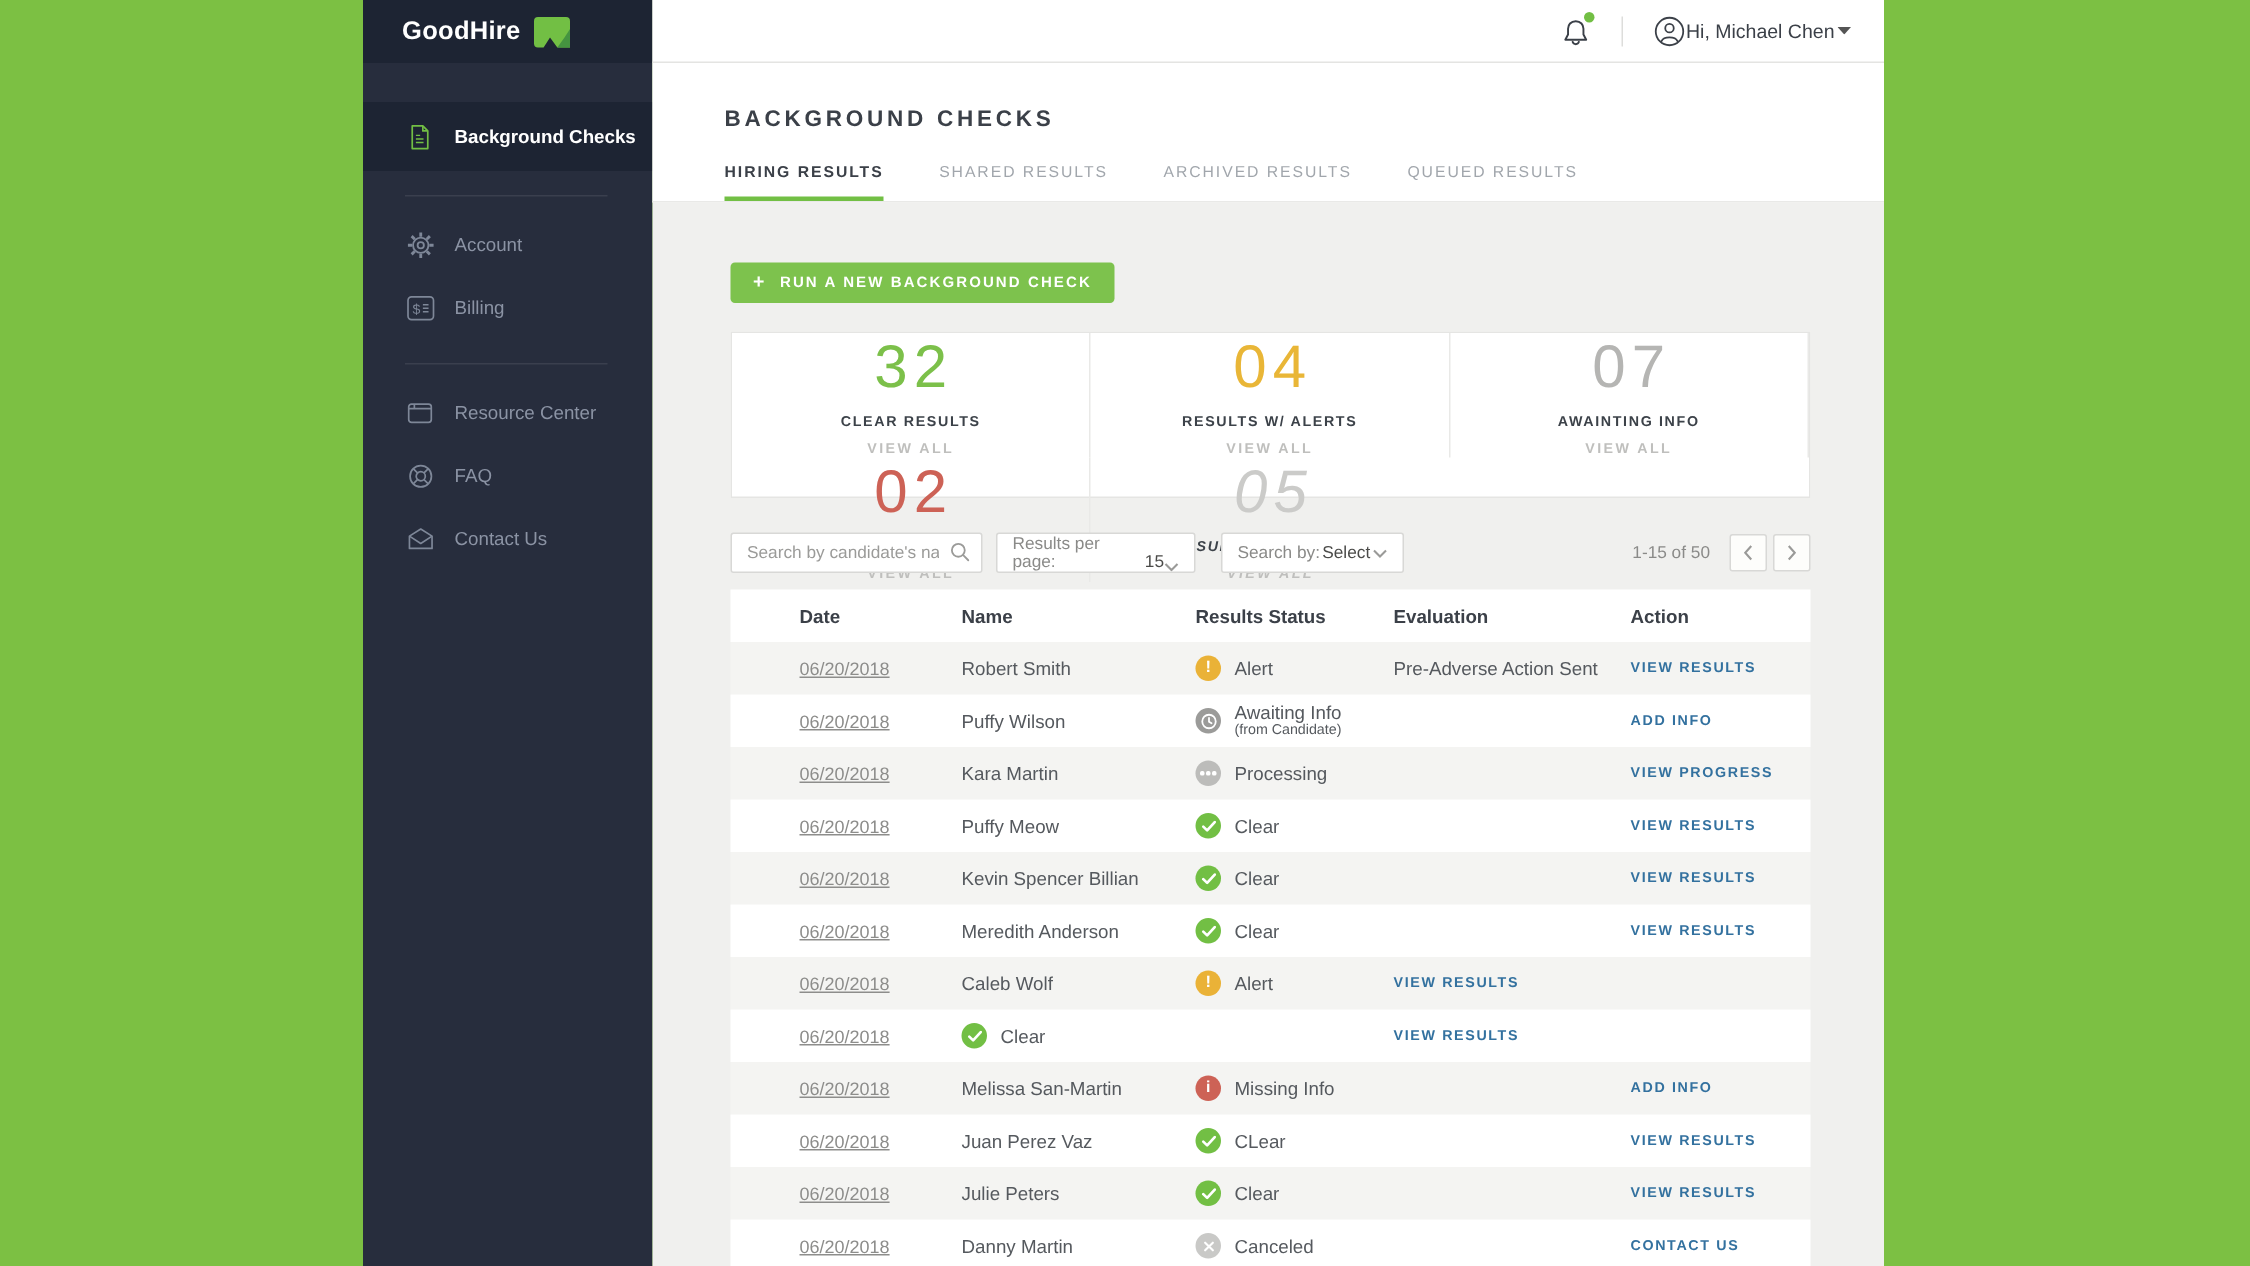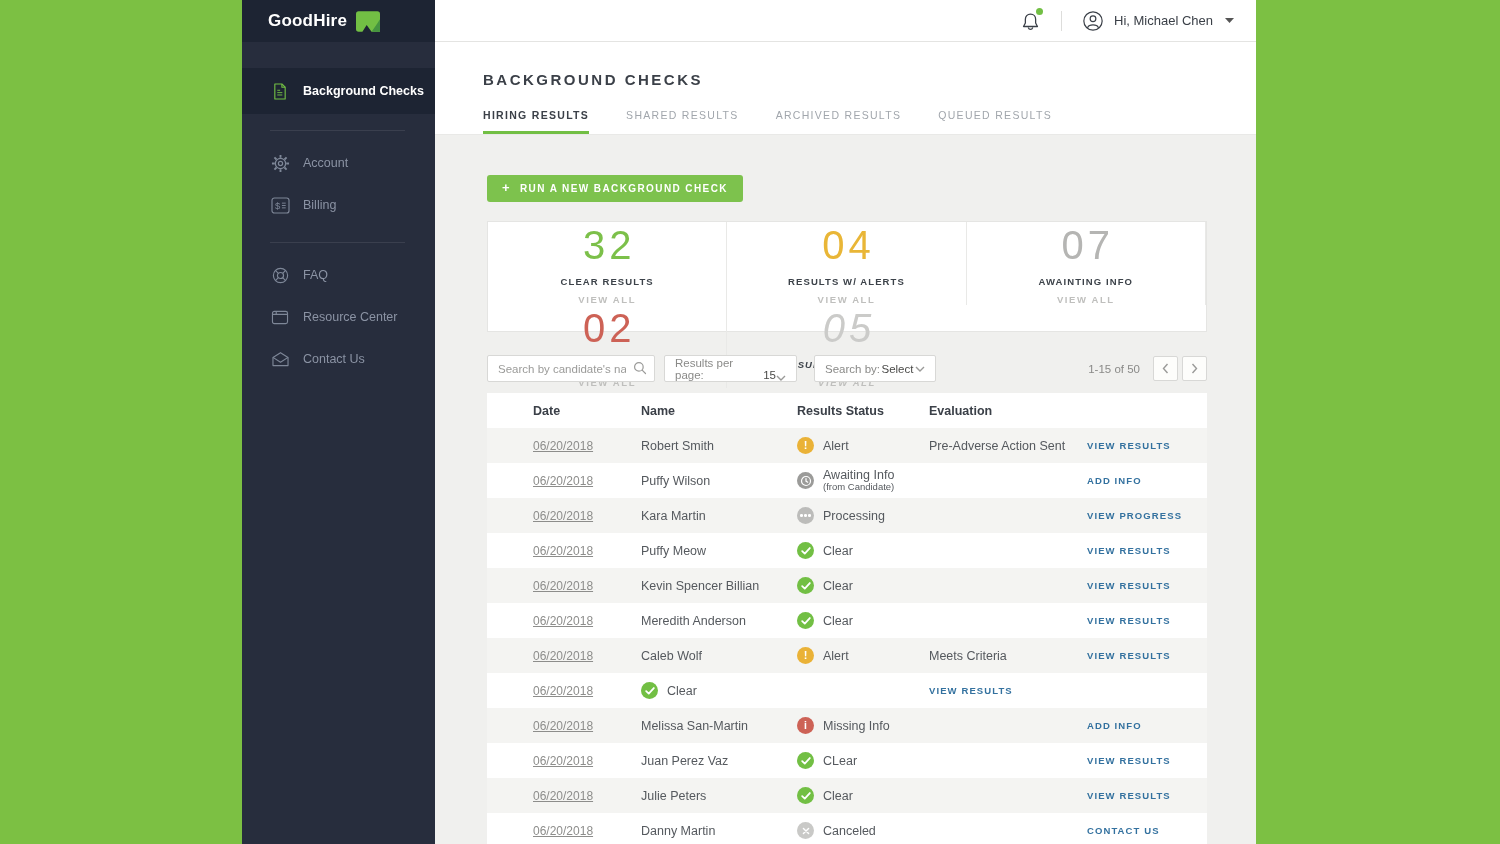--- a/index.html
+++ b/index.html
@@ -16,21 +16,21 @@
   .nav-item.active { height:46px; background:#1d2433; color:#ffffff; font-weight:700; }
   .nav-icon { width:20px; display:flex; justify-content:center; align-items:center; }
   .side-divider { height:1px; background:rgba(255,255,255,0.09); margin:16px 30px 11px 28px; }
 
   
   .main { flex:1; display:flex; flex-direction:column; background:#f0f0ee; min-width:0; }
   .topbar { height:42px; background:#fff; border-bottom:1px solid #e4e4e2; display:flex; align-items:center; justify-content:flex-end; padding-right:22px; flex-shrink:0; }
   .bell-wrap { position:relative; display:flex; cursor:pointer; }
   .bell-dot { position:absolute; top:-2px; right:-2px; width:7px; height:7px; border-radius:50%; background:#72bf44; }
   .topbar-divider { width:1px; height:20px; background:#dddddb; margin:0 20px; }
-  .user-chip { display:flex; align-items:center; gap:10px; font-size:13px; color:#3b4048; cursor:pointer; }
+  .user-chip { display:flex; align-items:center; font-size:13px; color:#3b4048; cursor:pointer; }
   .caret { margin-left:2px; display:flex; }
 
   .header-band { background:#fff; padding-left:48px; flex-shrink:0; border-bottom:1px solid #e9e9e7; }
   .page-title { font-size:15px; font-weight:700; letter-spacing:2.5px; color:#3b4048; margin:0; padding-top:29px; }
   .tabs { display:flex; gap:37px; margin-top:21px; }
   .tab { font-size:10.5px; letter-spacing:1.3px; color:#a1a6ac; padding-bottom:10px; border-bottom:3px solid transparent; cursor:pointer; white-space:nowrap; }
   .tab.active { color:#3b4048; font-weight:700; border-bottom-color:#72bf44; }
 
   .content { flex:1; padding:0 49px 0 52px; overflow:hidden; }
 
@@ -125,36 +125,36 @@
                 <rect x="1" y="1" width="18" height="16" rx="2.5"></rect>
                 <text x="4.2" y="12.8" font-size="10" fill="#7e8798" stroke="none" font-family="Liberation Sans, sans-serif">$</text>
                 <path d="M11.5 6.5 h4 M11.5 9 h4 M11.5 11.5 h4" stroke-width="1"></path>
               </svg>
             </span>
             <span>Billing</span>
           </div>
           <div class="side-divider"></div>
           <div class="nav-item">
             <span class="nav-icon">
+              <svg width="18" height="16" viewBox="0 0 19 17" fill="none" stroke="#7e8798" stroke-width="1.2" stroke-linejoin="round">
+                <rect x="1.5" y="2.5" width="16" height="13" rx="2"></rect>
+                <path d="M1.5 5.7 H17.5 M5.5 2.5 V5.7"></path>
+              </svg>
+            </span>
+            <span>Resource Center</span>
+          </div>
+          <div class="nav-item">
+            <span class="nav-icon">
               <svg width="19" height="19" viewBox="0 0 20 20" fill="none" stroke="#7e8798" stroke-width="1.2">
                 <circle cx="10" cy="10" r="7.5"></circle>
                 <circle cx="10" cy="10" r="3.2"></circle>
                 <path d="M4.7 4.7 l3 3 M15.3 4.7 l-3 3 M4.7 15.3 l3 -3 M15.3 15.3 l-3 -3"></path>
               </svg>
             </span>
             <span>FAQ</span>
-          </div>
-          <div class="nav-item">
-            <span class="nav-icon">
-              <svg width="18" height="16" viewBox="0 0 19 17" fill="none" stroke="#7e8798" stroke-width="1.2" stroke-linejoin="round">
-                <rect x="1.5" y="2.5" width="16" height="13" rx="2"></rect>
-                <path d="M1.5 5.7 H17.5 M5.5 2.5 V5.7"></path>
-              </svg>
-            </span>
-            <span>Resource Center</span>
           </div>
           <div class="nav-item">
             <span class="nav-icon">
               <svg width="19" height="16" viewBox="0 0 20 17" fill="none" stroke="#7e8798" stroke-width="1.2" stroke-linejoin="round">
                 <path d="M2 6.8 L10 1.8 L18 6.8 V15.5 H2 Z"></path>
                 <path d="M2 6.8 L10 12 L18 6.8"></path>
               </svg>
             </span>
             <span>Contact Us</span>
           </div>
@@ -277,20 +277,21 @@
               </svg>
           </div>
         </div>
 
         <div class="table">
           <div class="t-row t-head">
             <div class="t-cell">Date</div>
             <div class="t-cell">Name</div>
             <div class="t-cell">Results Status</div>
             <div class="t-cell">Evaluation</div>
+            <div class="t-cell">Action</div>
           </div>
           <div id="table-body">
               <div class="t-row row-odd">
                 <div class="t-cell cell-date">06/20/2018</div>
                 <div class="t-cell cell-name">Robert Smith</div>
                 <div class="t-cell cell-status">
                   <span class="status-icon" style="background: rgb(234, 178, 55);">
                     <span class="glyph-bang">!</span>
                   </span>
                   <span class="status-lines">
@@ -400,21 +401,20 @@
                 <div class="t-cell cell-date">06/20/2018</div>
                 <div class="t-cell cell-name">Caleb Wolf</div>
                 <div class="t-cell cell-status">
                   <span class="status-icon" style="background: rgb(234, 178, 55);">
                     <span class="glyph-bang">!</span>
                   </span>
                   <span class="status-lines">
                     <span>Alert</span>
                   </span>
                 </div>
-                <div class="t-cell cell-eval">Meets Criteria</div>
                 <div class="t-cell">
                   <span class="action-link">VIEW RESULTS</span>
                 </div>
               </div>
               <div class="t-row row-even">
                 <div class="t-cell cell-date">06/20/2018</div>
                 <div class="t-cell cell-status">
                   <span class="status-icon" style="background: rgb(114, 191, 68);">
                     <svg width="10" height="8" viewBox="0 0 11 9" fill="none" stroke="#fff" stroke-width="2" stroke-linecap="round" stroke-linejoin="round">
                       <path d="M1.2 4.6 L4.1 7.4 L9.8 1.2"></path>

